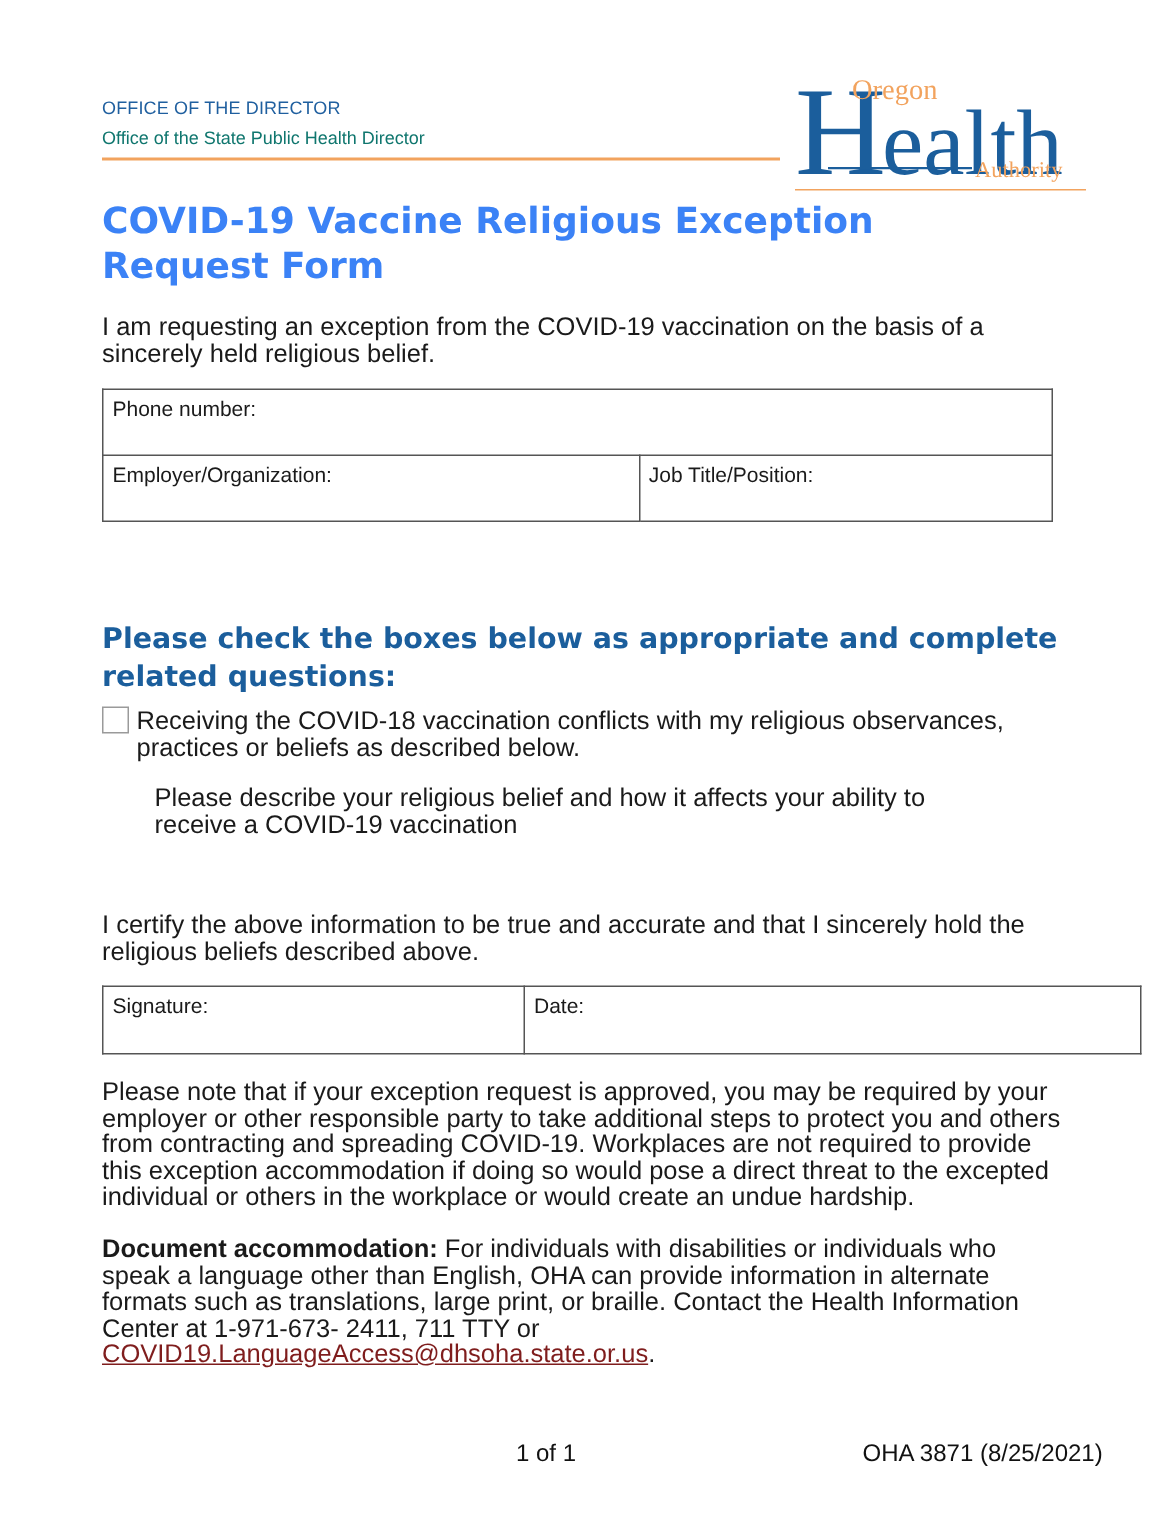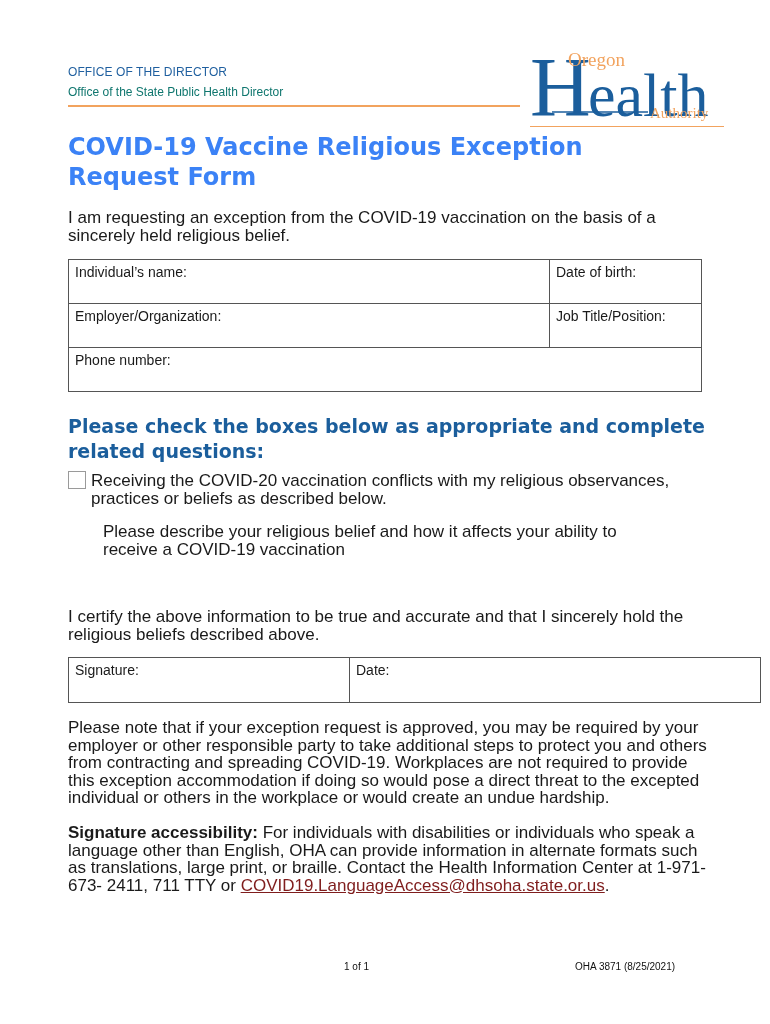--- a/index.html
+++ b/index.html
@@ -24,21 +24,21 @@
   .checkbox { left: 68px; top: 471px; width: 16px; height: 16px; border: 1px solid #9a9a9a; background: #fff; }
   .check-label { left: 91px; top: 472px; width: 620px; }
   .describe { left: 91px; top: 523px; width: 520px; margin-left: 12px; }
   .certify { left: 68px; top: 608px; width: 640px; }
   .t2 { left: 68px; top: 657px; width: 693px; }
   .t2 td { height: 36px; }
   .note { left: 68px; top: 719px; width: 640px; }
   .access { left: 68px; top: 824px; width: 640px; }
   .access b { font-weight: bold; }
   .access a { color: #7f1d1d; text-decoration: underline; }
-  .footer { font-size: 10px; color: #111; top: 961px; }
+  .footer { font-size: 16px; color: #111; top: 961px; }
   .page { left: 344px; }
   .formno { left: 575px; }
 </style>
 </head>
 <body>
 
 <div class="abs office1">OFFICE OF THE DIRECTOR</div>
 <div class="abs office2">Office of the State Public Health Director</div>
 <div class="abs orange-rule"></div>
 
@@ -52,50 +52,46 @@
   </svg>
 </div>
 <div class="abs logo-rule"></div>
 
 <div class="abs title">COVID-19 Vaccine Religious Exception Request Form</div>
 
 <div class="abs para intro">I am requesting an exception from the COVID-19 vaccination on the basis of a sincerely held religious belief.</div>
 
 <table class="form t1">
   <tbody>
-      <tr>
-    <td style="width:468px"><span>Individual’s name:</span></td>
-    <td><span>Date of birth:</span></td>
+  <tr>
+    <td colspan="2"><span>Phone number:</span></td>
   </tr>
   <tr>
     <td><span>Employer/Organization:</span></td>
     <td><span>Job Title/Position:</span></td>
-  </tr>
-  <tr>
-    <td colspan="2"><span>Phone number:</span></td>
   </tr>
 </tbody>
   </table>
 
 <div class="abs h2">Please check the boxes below as appropriate and complete related questions:</div>
 
 <div class="abs checkbox"></div>
-<div class="abs para check-label">Receiving the COVID-20 vaccination conflicts with my religious observances, practices or beliefs as described below.</div>
+<div class="abs para check-label">Receiving the COVID-18 vaccination conflicts with my religious observances, practices or beliefs as described below.</div>
 
 <div class="abs para describe">Please describe your religious belief and how it affects your ability to receive a COVID-19 vaccination</div>
 
 <div class="abs para certify">I certify the above information to be true and accurate and that I sincerely hold the religious beliefs described above.</div>
 
 <table class="form t2">
   <tbody>
       <tr>
     <td style="width:268px"><span>Signature:</span></td>
     <td><span>Date:</span></td>
   </tr>
 </tbody>
   </table>
 
 <div class="abs para note">Please note that if your exception request is approved, you may be required by your employer or other responsible party to take additional steps to protect you and others from contracting and spreading COVID-19. Workplaces are not required to provide this exception accommodation if doing so would pose a direct threat to the excepted individual or others in the workplace or would create an undue hardship.</div>
 
-<div class="abs para access"><b>Signature accessibility:</b><span> For individuals with disabilities or individuals who speak a language other than English, OHA can provide information in alternate formats such as translations, large print, or braille. Contact the Health Information Center at 1-971-673- 2411, 711 TTY or </span><a>COVID19.LanguageAccess@dhsoha.state.or.us</a><span>.</span></div>
+<div class="abs para access"><b>Document accommodation:</b><span> For individuals with disabilities or individuals who speak a language other than English, OHA can provide information in alternate formats such as translations, large print, or braille. Contact the Health Information Center at 1-971-673- 2411, 711 TTY or </span><a>COVID19.LanguageAccess@dhsoha.state.or.us</a><span>.</span></div>
 
 <div class="abs footer page">1 of 1</div>
 <div class="abs footer formno">OHA 3871 (8/25/2021)</div>
 
 </body></html>

